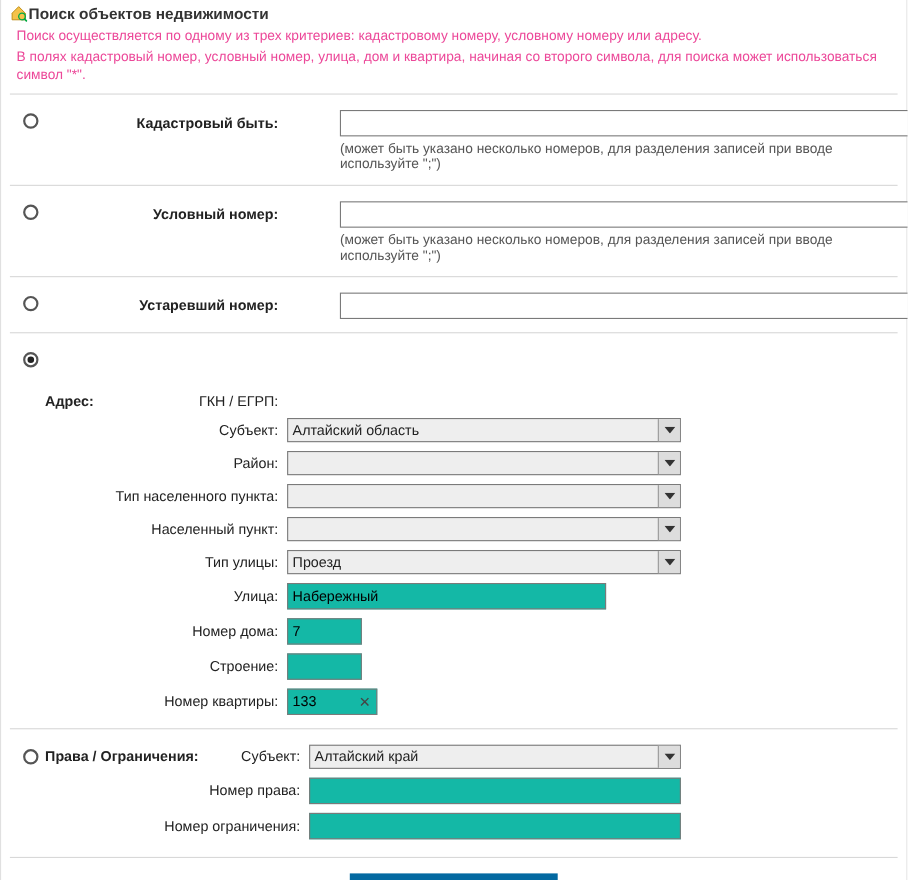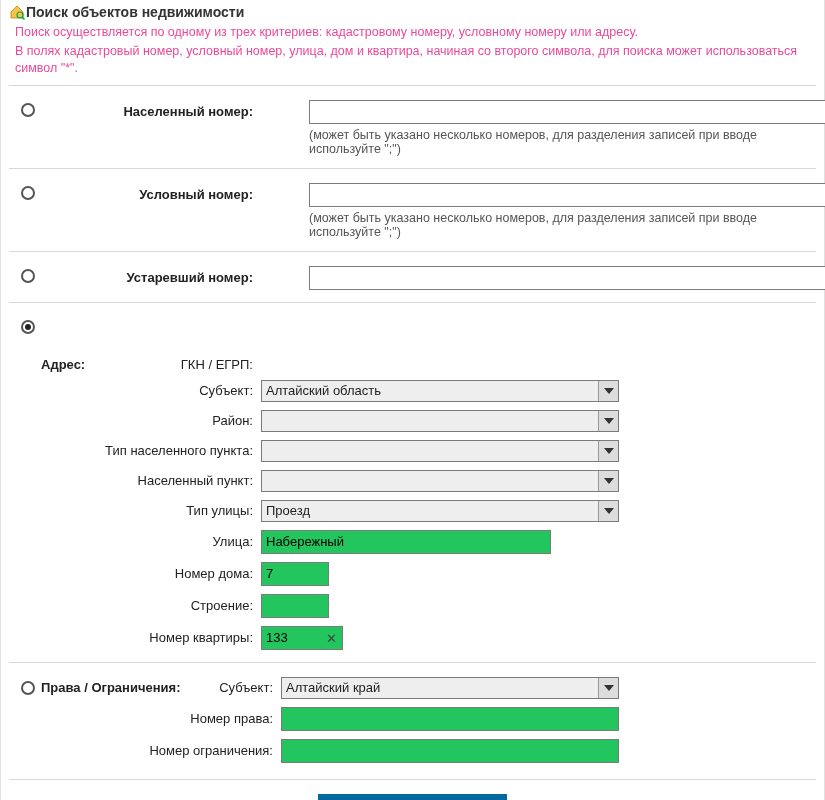--- a/index.html
+++ b/index.html
@@ -120,21 +120,21 @@
   .select .caret svg { width: 10px; height: 6px; }
   .w-wide { width: 358px; }
   .w-street { width: 290px; }
   .w-house { width: 68px; }
   .w-flat { width: 82px; position: relative; }
   .input-sm {
     height: 24px;
     font-size: 13px;
     padding: 2px 4px;
     border: 1px solid #7a7a7a;
-    background: #22c55e;
+    background: #14b8a6;
     font-family: inherit;
   }
   .clear-x {
     position: absolute;
     right: 6px;
     top: 50%;
     transform: translateY(-50%);
     font-size: 13px;
     color: #444;
     cursor: pointer;
@@ -198,21 +198,21 @@
   </div>
 
   <div class="note">Поиск осуществляется по одному из трех критериев: кадастровому номеру, условному номеру или адресу.</div>
   <div class="note">В полях кадастровый номер, условный номер, улица, дом и квартира, начиная со второго символа, для поиска может использоваться символ "*".</div>
 
   <div class="section">
     <div class="row">
       <div class="radio-col">
         <span class="radio"></span>
       </div>
-      <div class="label-col"><span class="bold">Населенный номер:</span></div>
+      <div class="label-col"><span class="bold">Кадастровый быть:</span></div>
       <div class="field-col">
         <input class="input-full" value="" style="">
         <div class="hint">(может быть указано несколько номеров, для разделения записей при вводе используйте ";")</div>
       </div>
     </div>
   </div>
 
   <div class="section">
     <div class="row">
       <div class="radio-col">

